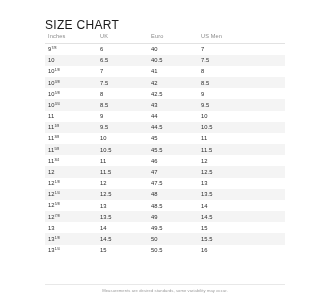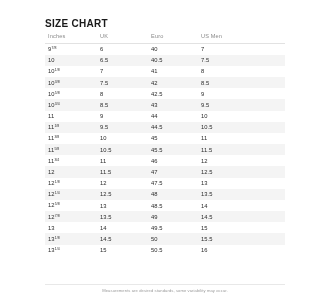--- a/index.html
+++ b/index.html
@@ -18,22 +18,22 @@
     height: 300px;
     box-sizing: border-box;
     padding: 0;
     background: #ffffff;
     position: relative;
   }
   .chart-title {
     position: absolute;
     left: 45px;
     top: 18px;
-    font-size: 10px;
-    font-weight: bold;
+    font-size: 12px;
+    font-weight: normal;
     letter-spacing: 0.3px;
     color: #1a1a1a;
     text-transform: uppercase;
   }
   .size-table {
     position: absolute;
     left: 45px;
     top: 30px;
     width: 240px;
     border-collapse: collapse;

